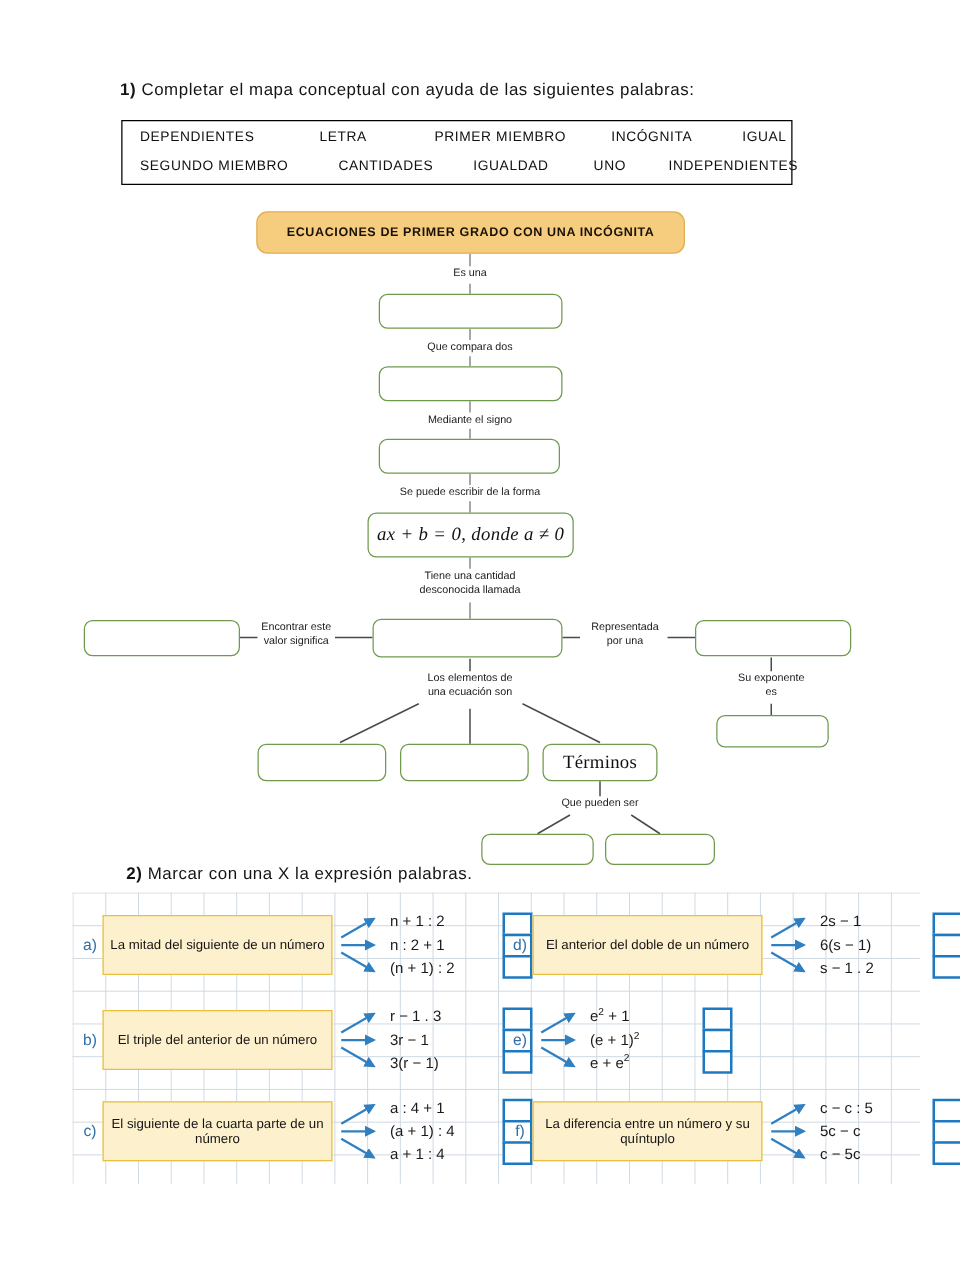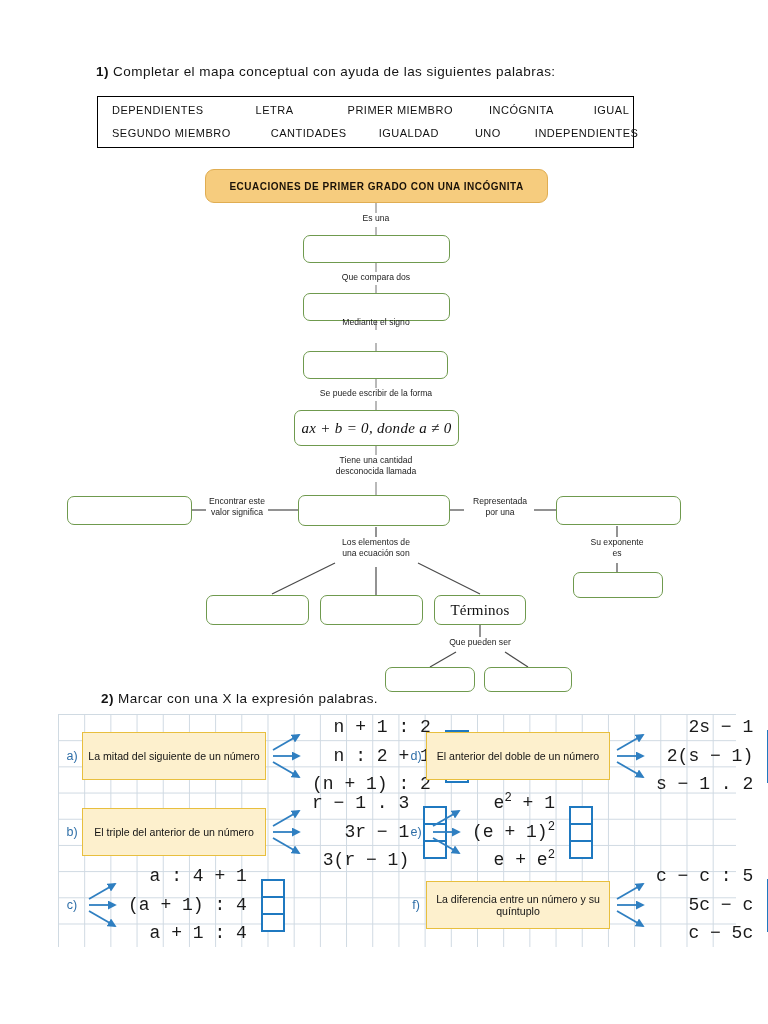--- a/index.html
+++ b/index.html
@@ -162,26 +162,25 @@
   .ex-arrows {
     flex: 0 0 38px;
     height: 56px;
     position: relative;
     margin-left: 4px;
   }
   .ex-arrows svg { position: absolute; left: 0; top: 0; }
   .ex-options {
     flex: 0 0 76px;
     margin-left: 4px;
-    font-family: Liberation Mono, monospace;
-    font-size: 18px;
+    font-family: Liberation Sans, sans-serif;
+    font-size: 12px;
     line-height: 1.58;
     color: #1a1a1a;
     white-space: nowrap;
-    text-align: right;
   }
   .ex-options sup { font-size: .68em; }
   .ex-boxes {
     flex: 0 0 24px;
     margin-left: 14px;
     display: flex;
     flex-direction: column;
   }
   .chk {
     width: 24px;
@@ -265,21 +264,21 @@
   <div class="node title" style="left:205px; top:14px; width:343px; height:34px;">ECUACIONES DE PRIMER GRADO CON UNA INCÓGNITA</div>
 
   <div class="conn-label" style="left:326px; top:58px; width:100px;">Es una</div>
 
   <div class="node" style="left:303px; top:80px; width:147px; height:28px;"></div>
 
   <div class="conn-label" style="left:316px; top:117px; width:120px;">Que compara dos</div>
 
   <div class="node" style="left:303px; top:138px; width:147px; height:28px;"></div>
 
-  <div class="conn-label" style="left:316px; top:162px; width:120px;">Mediante el signo</div>
+  <div class="conn-label" style="left:316px; top:175px; width:120px;">Mediante el signo</div>
 
   <div class="node" style="left:303px; top:196px; width:145px; height:28px;"></div>
 
   <div class="conn-label" style="left:301px; top:233px; width:150px;">Se puede escribir de la forma</div>
 
   <div class="node formula" style="left:294px; top:255px; width:165px; height:36px;">ax + b = 0, donde a ≠ 0</div>
 
   <div class="conn-label" style="left:316px; top:300px; width:120px;">Tiene una cantidad
 desconocida llamada</div>
 
@@ -373,20 +372,21 @@
         <div>3(r − 1)</div>
       </div>
       <div class="ex-boxes">
         <div class="chk"></div>
         <div class="chk"></div>
         <div class="chk"></div>
       </div>
     </div>
     <div class="ex" style="left: 4px; top: 158px;">
       <div class="ex-letter">c)</div>
+      <div class="ex-prompt">El siguiente de la cuarta parte de un número</div>
       <div class="ex-arrows">
         <svg width="38" height="56" viewBox="0 0 38 56">
           <defs>
             <marker id="ah" markerWidth="5" markerHeight="5" refX="4" refY="2.5" orient="auto">
               <path d="M0,0 L5,2.5 L0,5 z" fill="#2f7fc1"></path>
             </marker>
           </defs>
           <g stroke="#2f7fc1" stroke-width="1.8" fill="none" marker-end="url(#ah)">
             <line x1="3" y1="22" x2="29" y2="7"></line>
             <line x1="3" y1="28" x2="29" y2="28"></line>
@@ -417,21 +417,21 @@
           </defs>
           <g stroke="#2f7fc1" stroke-width="1.8" fill="none" marker-end="url(#ah)">
             <line x1="3" y1="22" x2="29" y2="7"></line>
             <line x1="3" y1="28" x2="29" y2="28"></line>
             <line x1="3" y1="34" x2="29" y2="49"></line>
           </g>
         </svg>
       </div>
       <div class="ex-options">
         <div>2s − 1</div>
-        <div>2(s − 1)</div>
+        <div>6(s − 1)</div>
         <div>s − 1 . 2</div>
       </div>
       <div class="ex-boxes">
         <div class="chk"></div>
         <div class="chk"></div>
         <div class="chk"></div>
       </div>
     </div>
     <div class="ex" style="left: 348px; top: 85px;">
       <div class="ex-letter">e)</div>

